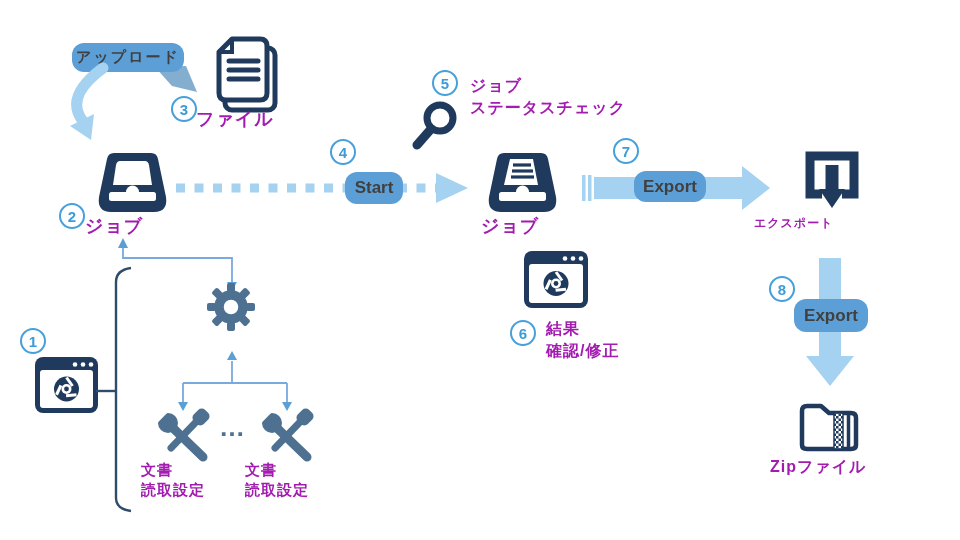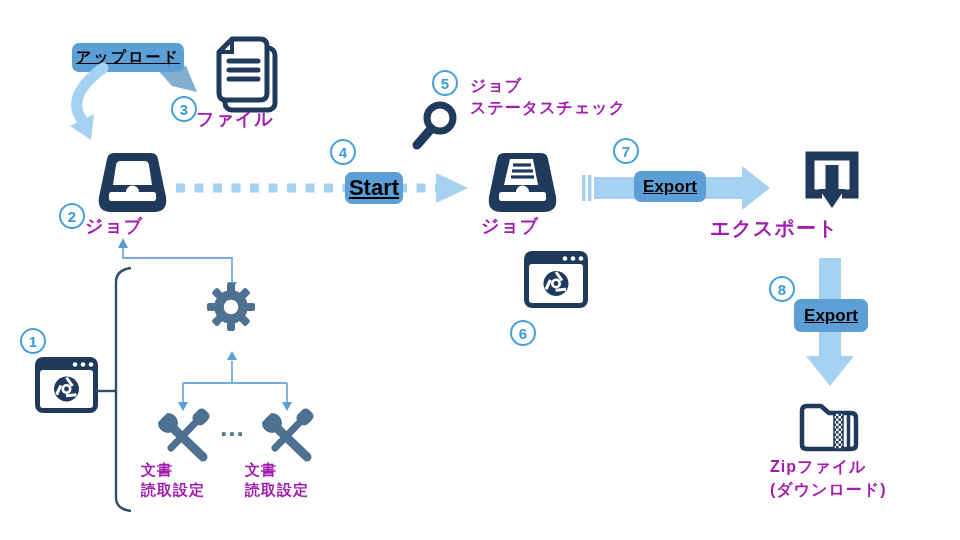--- a/index.html
+++ b/index.html
@@ -4,22 +4,22 @@
 <style>
   html,body{margin:0;padding:0;background:#fff;}
   #canvas{position:relative;width:960px;height:540px;background:#ffffff;overflow:hidden;
           font-family:"Liberation Sans","DejaVu Sans",sans-serif;}
   .abs{position:absolute;}
   .lbl{color:#a21caf;font-weight:bold;letter-spacing:1px;line-height:1.2;}
   .center{}
   .badge{width:26px;height:26px;border:2.5px solid #45A0DB;border-radius:50%;
          color:#3D9BD8;font-weight:bold;font-size:15px;display:flex;
          align-items:center;justify-content:center;box-sizing:border-box;background:#fff;}
-  .callout{background:#5C9FD6;color:#000000;font-weight:bold;border-radius:7px;
-           display:flex;align-items:center;justify-content:center;text-decoration:underline;}
+  .callout{background:#5C9FD6;color:#404040;font-weight:bold;border-radius:12px;
+           display:flex;align-items:center;justify-content:center;}
   .two-line span{display:block;}
 </style>
 </head>
 <body>
 
 <div id="canvas">
 
   <svg class="abs" style="left:148px;top:60px" width="56" height="40" viewBox="0 0 56 40">
     <polygon points="7,7 38,6 49,32 24,26" fill="#84AECF"></polygon>
   </svg>
@@ -49,21 +49,21 @@
     <circle cx="35.5" cy="40" r="6.5" fill="#fff"></circle>
   </svg>
   <div class="abs badge" style="left:59px;top:203px">2</div>
   <div class="abs lbl center" style="left:85px;top:216px;width:70px;font-size:18px">ジョブ</div>
 
   <svg class="abs" style="left:168px;top:162px" width="310" height="52" viewBox="0 0 310 52">
     <line x1="8" y1="26" x2="268" y2="26" stroke="#A5D2F0" stroke-width="9" stroke-dasharray="9 9.5"></line>
     <polygon points="268,11 300,26 268,41" fill="#A5D2F0"></polygon>
   </svg>
   <div class="abs badge" style="left:330px;top:139px">4</div>
-  <div class="abs callout" style="left:345px;top:172px;width:58px;height:32px;font-size:22px">Start</div>
+  <div class="abs callout" style="left:345px;top:172px;width:58px;height:32px;font-size:17px">Start</div>
 
   <svg class="abs" style="left:407px;top:99px" width="54" height="52" viewBox="0 0 54 52">
     <circle cx="33" cy="19" r="13" fill="none" stroke="#1F3A5C" stroke-width="7"></circle>
     <line x1="24" y1="30" x2="10" y2="46" stroke="#1F3A5C" stroke-width="9" stroke-linecap="round"></line>
   </svg>
   <div class="abs badge" style="left:432px;top:70px">5</div>
   <div class="abs lbl two-line" style="left:470px;top:75px;width:190px;font-size:16px;line-height:22px">
     <span>ジョブ</span>
     <span>ステータスチェック</span>
   </div>
@@ -88,21 +88,21 @@
     <polygon points="166,2 194,24 166,46" fill="#A5D2F0"></polygon>
   </svg>
   <div class="abs badge" style="left:613px;top:138px">7</div>
   <div class="abs callout" style="left:634px;top:171px;width:72px;height:31px;font-size:17px">Export</div>
 
   <svg class="abs" style="left:801px;top:149px" width="62" height="64" viewBox="0 0 62 64">
     <path d="M21,45 H9 V7 H53 V45 H41" fill="none" stroke="#1F3A5C" stroke-width="9"></path>
     <line x1="31" y1="16" x2="31" y2="42" stroke="#1F3A5C" stroke-width="13"></line>
     <polygon points="18,40 44,40 31,59" fill="#1F3A5C"></polygon>
   </svg>
-  <div class="abs lbl center" style="left:710px;top:216px;width:160px;font-size:20px">エクスポート</div>
+  <div class="abs lbl center" style="left:754px;top:216px;width:160px;font-size:12px">エクスポート</div>
 
   <svg class="abs" style="left:802px;top:258px" width="56" height="130" viewBox="0 0 56 130">
     <rect x="17" y="0" width="22" height="100" fill="#A5D2F0"></rect>
     <polygon points="4,98 52,98 28,128" fill="#A5D2F0"></polygon>
   </svg>
   <div class="abs badge" style="left:769px;top:276px">8</div>
   <div class="abs callout" style="left:794px;top:299px;width:74px;height:33px;font-size:17px">Export</div>
 
   <svg class="abs" style="left:796px;top:396px" width="66" height="60" viewBox="0 0 66 60">
     <defs>
@@ -111,21 +111,20 @@
         <rect width="2.5" height="2.5" fill="#1F3A5C"></rect>
         <rect x="2.5" y="2.5" width="2.5" height="2.5" fill="#1F3A5C"></rect>
       </pattern>
     </defs>
     <path d="M6,49 V15 Q6,10 11,10 H25 L33,17 H55 Q60,17 60,22 V49 Q60,53 55,53 H11 Q6,53 6,49 Z" fill="#fff" stroke="#1F3A5C" stroke-width="4.5" stroke-linejoin="round"></path>
     <rect x="38" y="17" width="9" height="36" fill="url(#zp)" stroke="#1F3A5C" stroke-width="1.5"></rect>
     <line x1="52.5" y1="17" x2="52.5" y2="53" stroke="#1F3A5C" stroke-width="3.5"></line>
   </svg>
   <div class="abs lbl center two-line" style="left:770px;top:455px;width:170px;font-size:16px;line-height:23px">
     <span>Zipファイル</span>
-    <span>(ダウンロード)</span>
   </div>
 
   <svg class="abs" style="left:524px;top:251px" width="64" height="57" viewBox="0 0 64 57">
     <rect x="0" y="0" width="64" height="57" rx="8" fill="#1F3A5C"></rect>
     <g fill="#fff">
       <circle cx="41" cy="7.5" r="2.3"></circle>
         <circle cx="49" cy="7.5" r="2.3"></circle>
         <circle cx="57" cy="7.5" r="2.3"></circle>
     </g>
     <rect x="5" y="13" width="54" height="39" rx="3" fill="#fff"></rect>
@@ -138,20 +137,24 @@
           <line x1="32" y1="21" x2="38" y2="29.5"></line>
         </g>
       <g transform="rotate(240 32 32.5)">
           <line x1="32" y1="21" x2="38" y2="29.5"></line>
         </g>
     </g>
     <circle cx="32" cy="32.5" r="5" fill="#fff"></circle>
     <circle cx="32" cy="32.5" r="2.4" fill="#1F3A5C"></circle>
   </svg>
   <div class="abs badge" style="left:510px;top:320px">6</div>
+  <div class="abs lbl two-line" style="left:546px;top:318px;width:130px;font-size:16px;line-height:22px">
+    <span>結果</span>
+    <span>確認/修正</span>
+  </div>
 
   <div class="abs badge" style="left:20px;top:328px">1</div>
   <svg class="abs" style="left:35px;top:357px" width="63" height="56" viewBox="0 0 63 56">
     <rect x="0" y="0" width="63" height="56" rx="8" fill="#1F3A5C"></rect>
     <g fill="#fff">
       <circle cx="40" cy="7.5" r="2.3"></circle>
         <circle cx="48" cy="7.5" r="2.3"></circle>
         <circle cx="56" cy="7.5" r="2.3"></circle>
     </g>
     <rect x="5" y="13" width="53" height="38" rx="3" fill="#fff"></rect>

